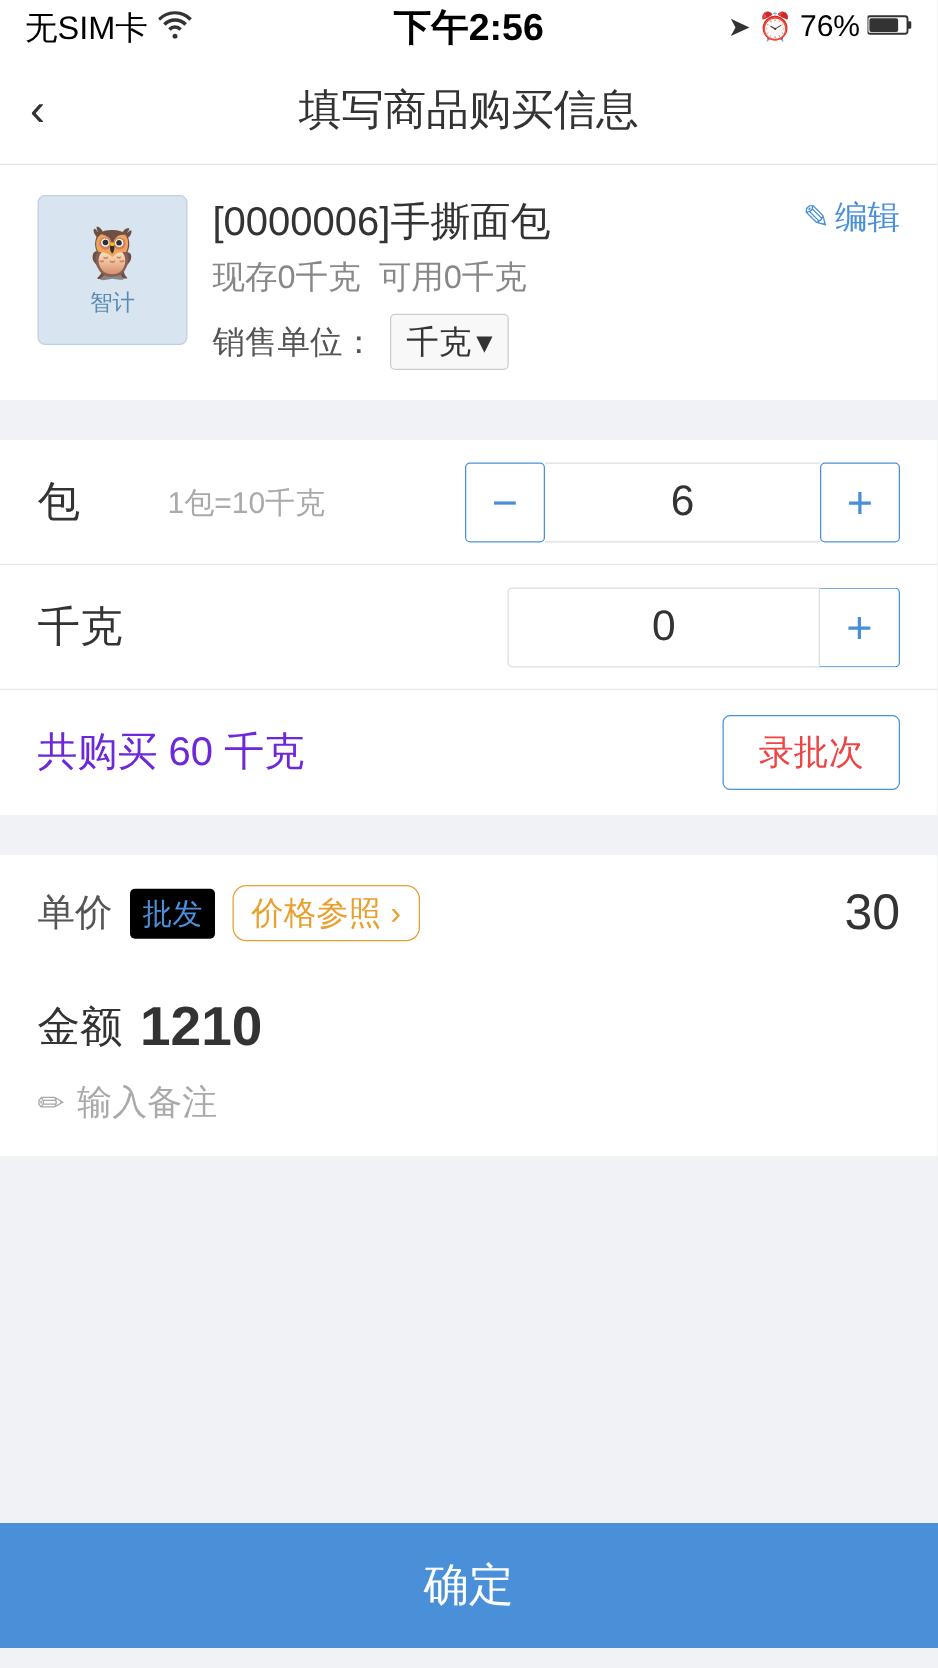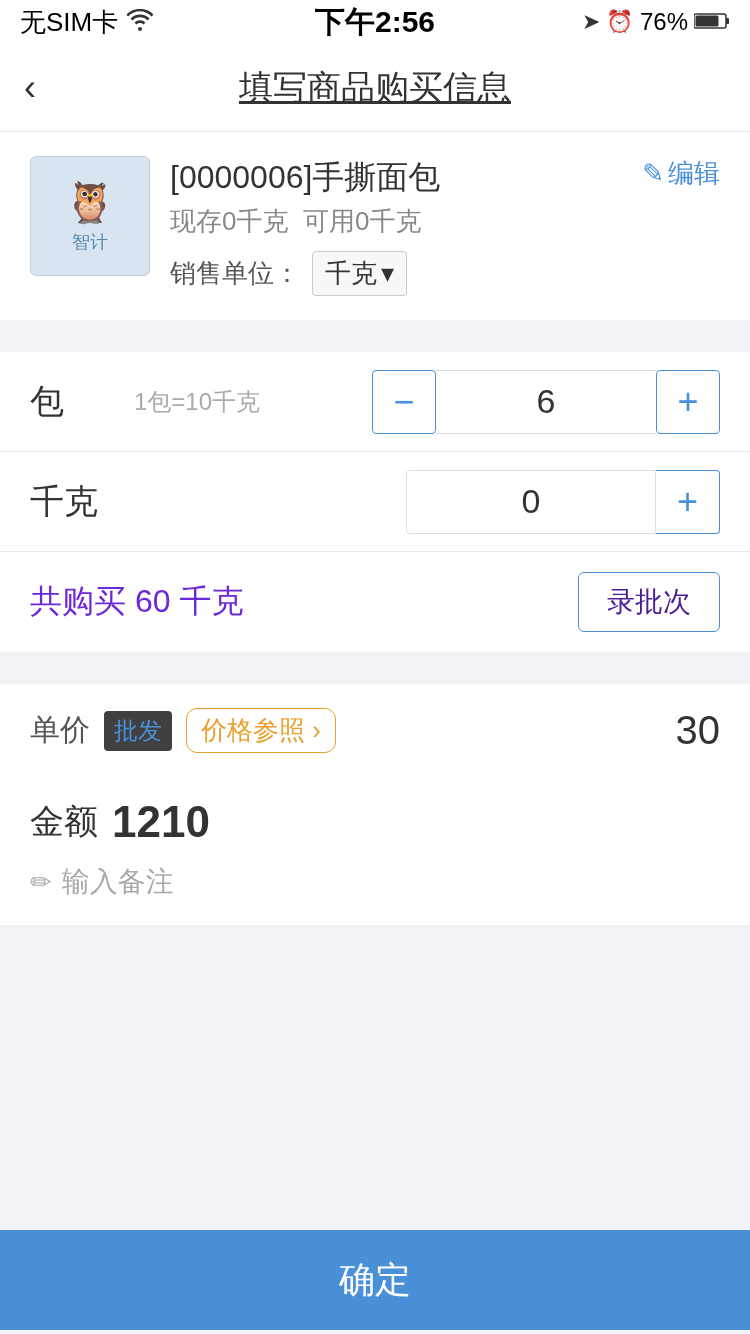--- a/index.html
+++ b/index.html
@@ -62,21 +62,20 @@
       position: absolute;
       left: 24px;
       font-size: 36px;
       color: #333;
       cursor: pointer;
     }
     .nav-title {
       font-size: 34px;
       font-weight: 500;
       color: #333;
-      text-decoration: underline;
     }
 
     
     .product-section {
       background: #fff;
       padding: 24px 30px;
       display: flex;
       align-items: flex-start;
       gap: 20px;
       margin-bottom: 16px;
@@ -246,42 +245,42 @@
     .summary-text span {
       color: #6d28d9;
       font-weight: 500;
       text-align: right;
     }
     .batch-btn {
       border: 1px solid #4a90d9;
       border-radius: 6px;
       padding: 10px 28px;
       font-size: 28px;
-      color: #4c1d95;
+      color: #ef4444;
       background: #fff;
       cursor: pointer;
     }
 
     
     .price-section {
       background: #fff;
       padding: 24px 30px 20px;
       margin-bottom: 0;
     }
     .price-row {
       display: flex;
       align-items: center;
       gap: 14px;
     }
     .price-label {
       font-size: 30px;
       color: #555;
     }
     .price-tag {
-      background: #404040;
+      background: #000000;
       color: #4a90d9;
       font-size: 24px;
       padding: 4px 10px;
       border-radius: 4px;
     }
     .price-ref-btn {
       border: 1px solid #e8a030;
       border-radius: 11px;
       padding: 4px 14px;
       font-size: 26px;
@@ -335,21 +334,21 @@
       width: 750px;
       height: 100px;
       background: #4a90d9;
       color: #fff;
       font-size: 36px;
       display: flex;
       align-items: center;
       justify-content: center;
       cursor: pointer;
       position: fixed;
-      bottom: 4px;
+      bottom: 16px;
       left: 0;
     }
   </style>
 </head>
 <body>
 
 <div class="status-bar">
   <div class="status-left">
     <span>无SIM卡</span>
     <span>

